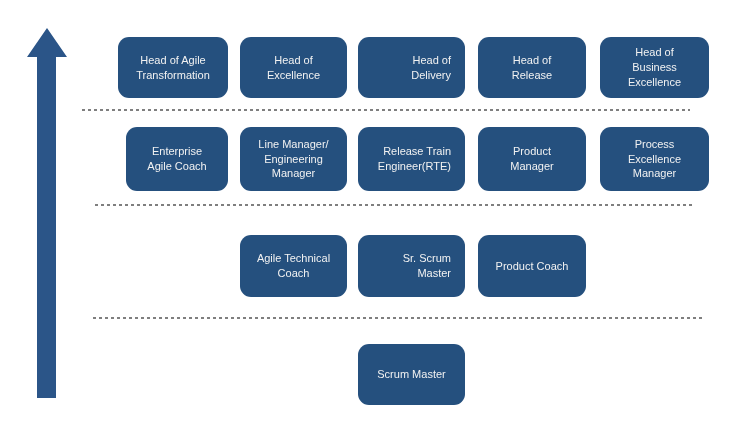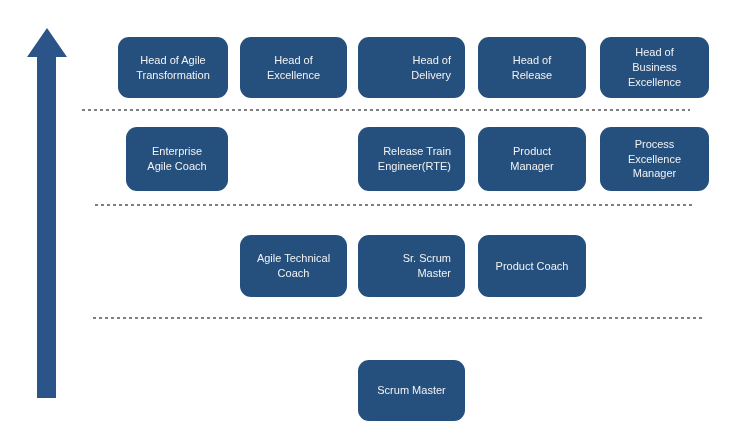--- a/index.html
+++ b/index.html
@@ -46,21 +46,21 @@
     position:absolute;
     height:2px;
     background:repeating-linear-gradient(90deg,
       var(--separator,#7f7f7f) 0 3px,
       transparent 3px 6px);
   }
   
   .r1{top:37px;height:61px;}
   .r2{top:127px;height:64px;}
   .r3{top:235px;height:62px;}
-  .r4{top:344px;height:61px;margin-top:16px;}
+  .r4{top:344px;height:61px;}
   
   .c1{left:118px;width:110px;text-align:center;}
   .c1b{left:126px;width:102px;}
   .c2{left:240px;width:107px;}
   .c3{left:358px;width:107px;text-align:right;}
   .c4{left:478px;width:108px;}
   .c5{left:600px;width:109px;}
   
   .sep1{top:109px;left:82px;width:608px;}
   .sep2{top:204px;left:95px;width:600px;}
@@ -77,20 +77,21 @@
 
   <div class="box r1 c1">Head of Agile Transformation</div>
   <div class="box r1 c2">Head of Excellence</div>
   <div class="box r1 c3">Head of Delivery</div>
   <div class="box r1 c4">Head of Release</div>
   <div class="box r1 c5">Head of Business Excellence</div>
 
   <div class="sep sep1"></div>
 
   <div class="box r2 c1b">Enterprise Agile Coach</div>
+  <div class="box r2 c2">Line Manager/ Engineering Manager</div>
   <div class="box r2 c3">Release Train Engineer(RTE)</div>
   <div class="box r2 c4">Product Manager</div>
   <div class="box r2 c5">Process Excellence Manager</div>
 
   <div class="sep sep2"></div>
 
   <div class="box r3 c2">Agile Technical Coach</div>
   <div class="box r3 c3">Sr. Scrum Master</div>
   <div class="box r3 c4">Product Coach</div>
 

